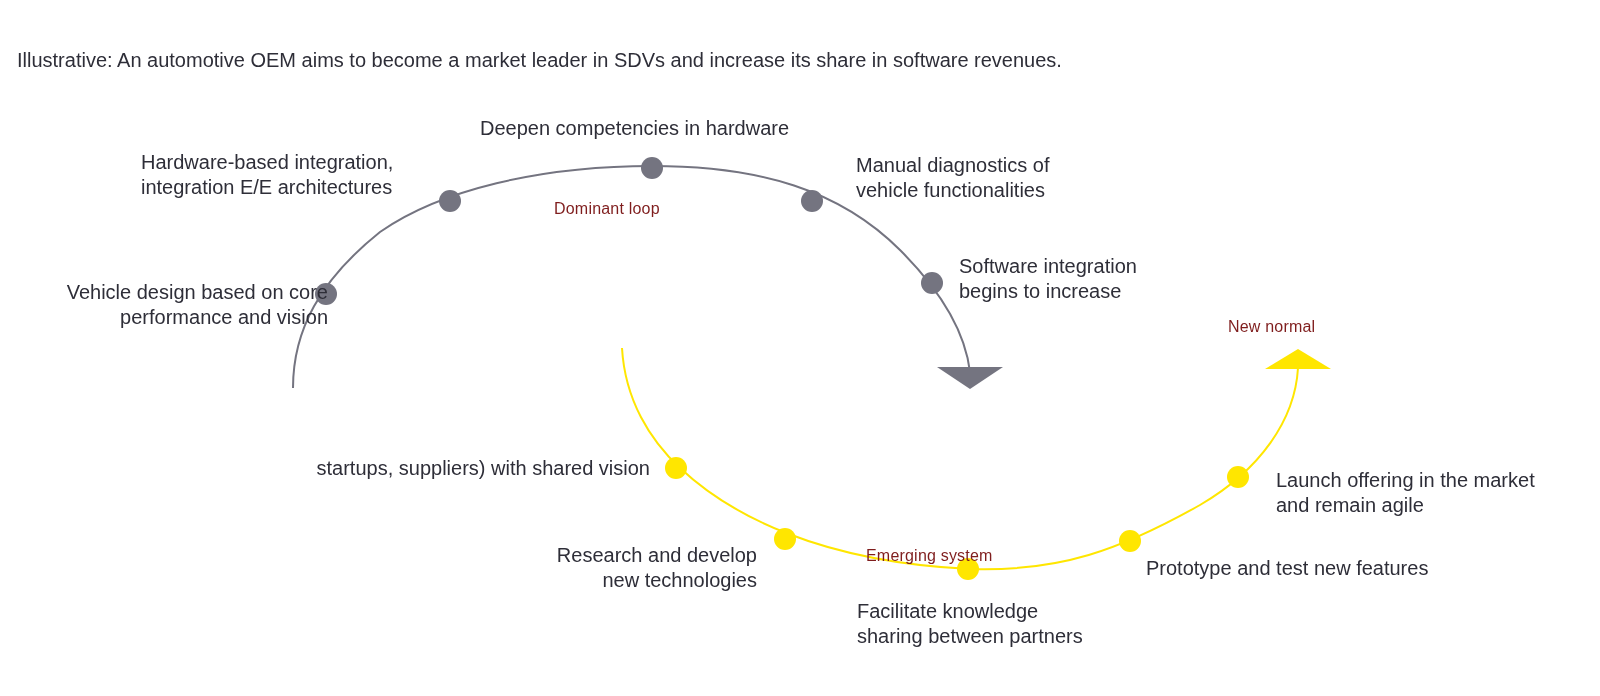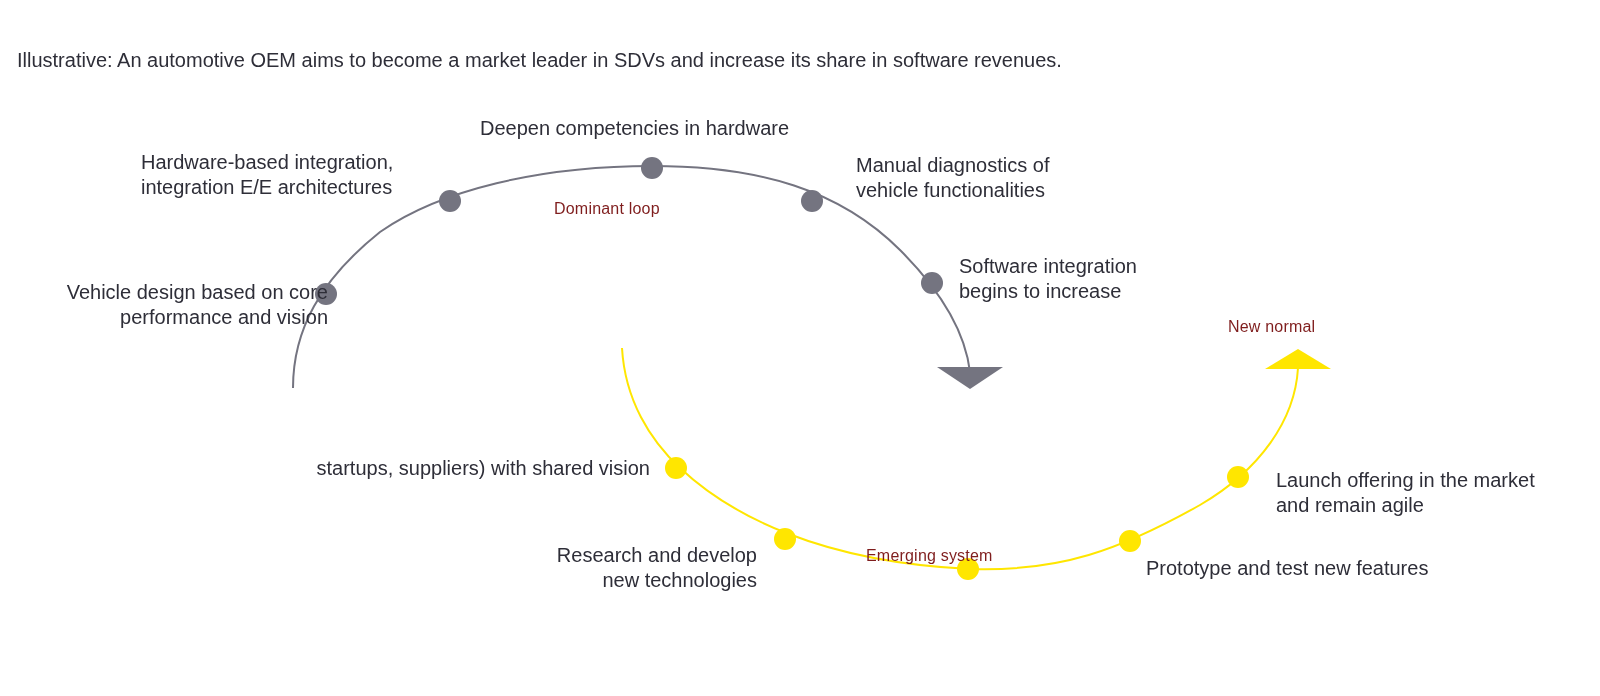--- a/index.html
+++ b/index.html
@@ -112,20 +112,24 @@
 
   <div class="lbl right" style="right:950px; top:456px;">
     <span>startups, suppliers) with shared vision</span>
   </div>
 
   <div class="lbl right" style="right:843px; top:543px;">
     <span>Research and develop</span>
     <span>new technologies</span>
   </div>
 
+  <div class="lbl" style="left:857px; top:599px;">
+    <span>Facilitate knowledge</span>
+    <span>sharing between partners</span>
+  </div>
 
   <div class="lbl" style="left:1146px; top:556px;">
     <span>Prototype and test new features</span>
   </div>
 
   <div class="lbl" style="left:1268px; top:468px;margin-left:8px;">
     <span>Launch offering in the market</span>
     <span>and remain agile</span>
   </div>
 

